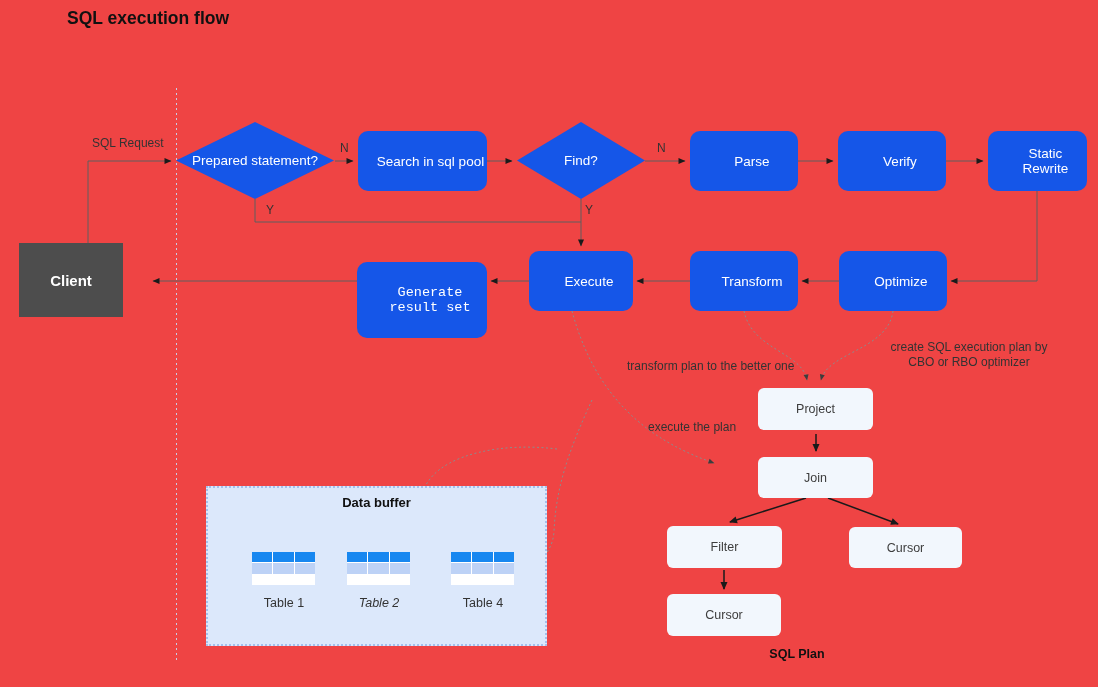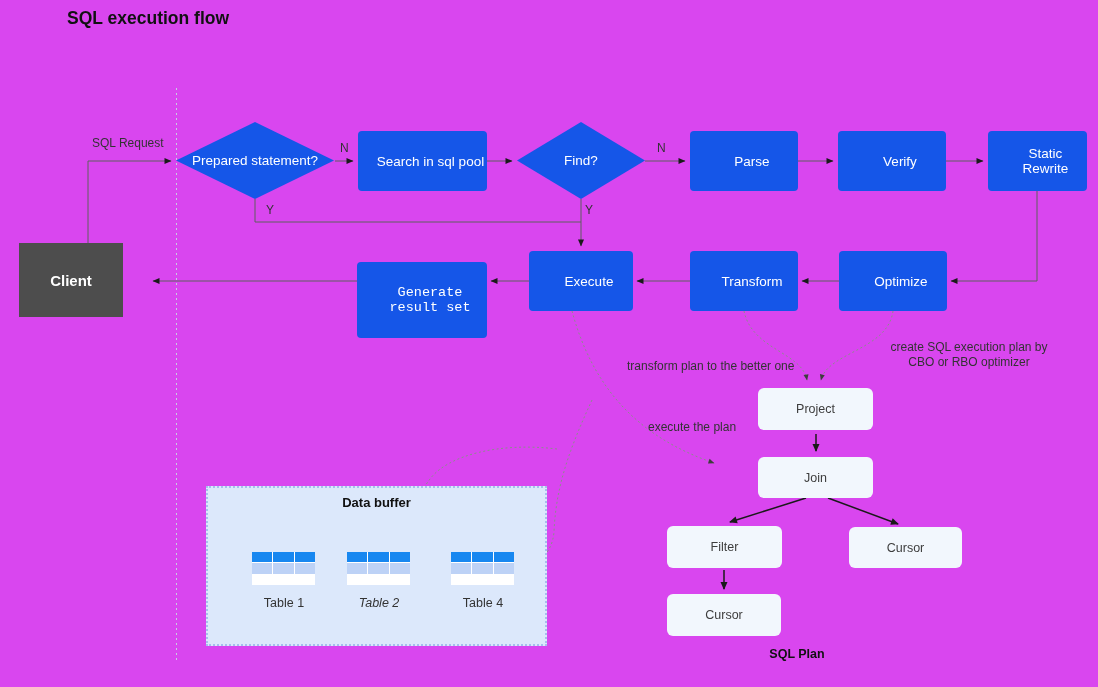--- a/index.html
+++ b/index.html
@@ -1,29 +1,29 @@
 <!DOCTYPE html>
 <html><head>
 <meta charset="utf-8">
 <style>
   html,body{margin:0;padding:0;background:#ffffff;}
   #canvas{
-    position:relative;width:1098px;height:687px;background:#d946ef;
+    position:relative;width:1098px;height:687px;background:#ef4444;
     font-family:"Liberation Sans", sans-serif;overflow:hidden;
   }
   .abs{position:absolute;}
   #page-title{
     left:67px;top:8px;font-size:17.5px;font-weight:bold;color:#111;
   }
   .node{
     display:flex;align-items:center;justify-content:center;text-align:center;
     box-sizing:border-box;
   }
   .proc{
-    background:#1556e8;color:#ffffff;border-radius:4px;font-size:13.5px;padding-left:16px;
+    background:#1556e8;color:#ffffff;border-radius:10px;font-size:13.5px;padding-left:16px;
   }
   .diamond{
     background:#1556e8;color:#ffffff;font-size:13.5px;white-space:nowrap;
     clip-path:polygon(50% 0,100% 50%,50% 100%,0 50%);
   }
   .client{
     background:#4d4d4d;color:#ffffff;font-weight:bold;font-size:15px;
   }
   .plan-node{
     background:#f2f7fd;color:#3d3d3d;border-radius:6px;font-size:12.5px;

